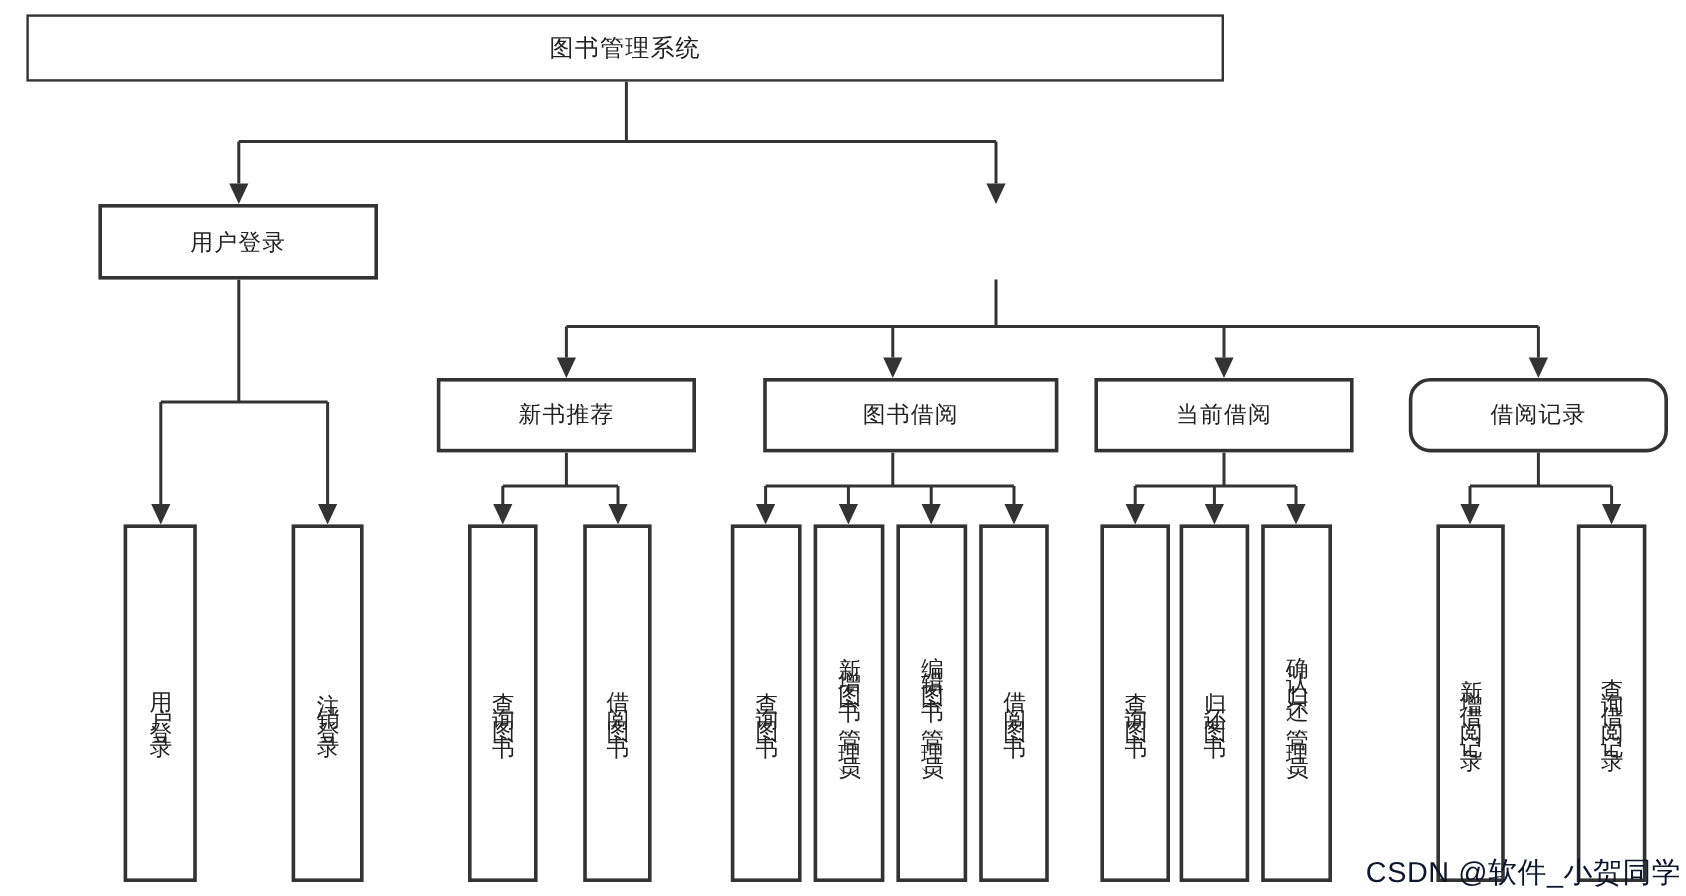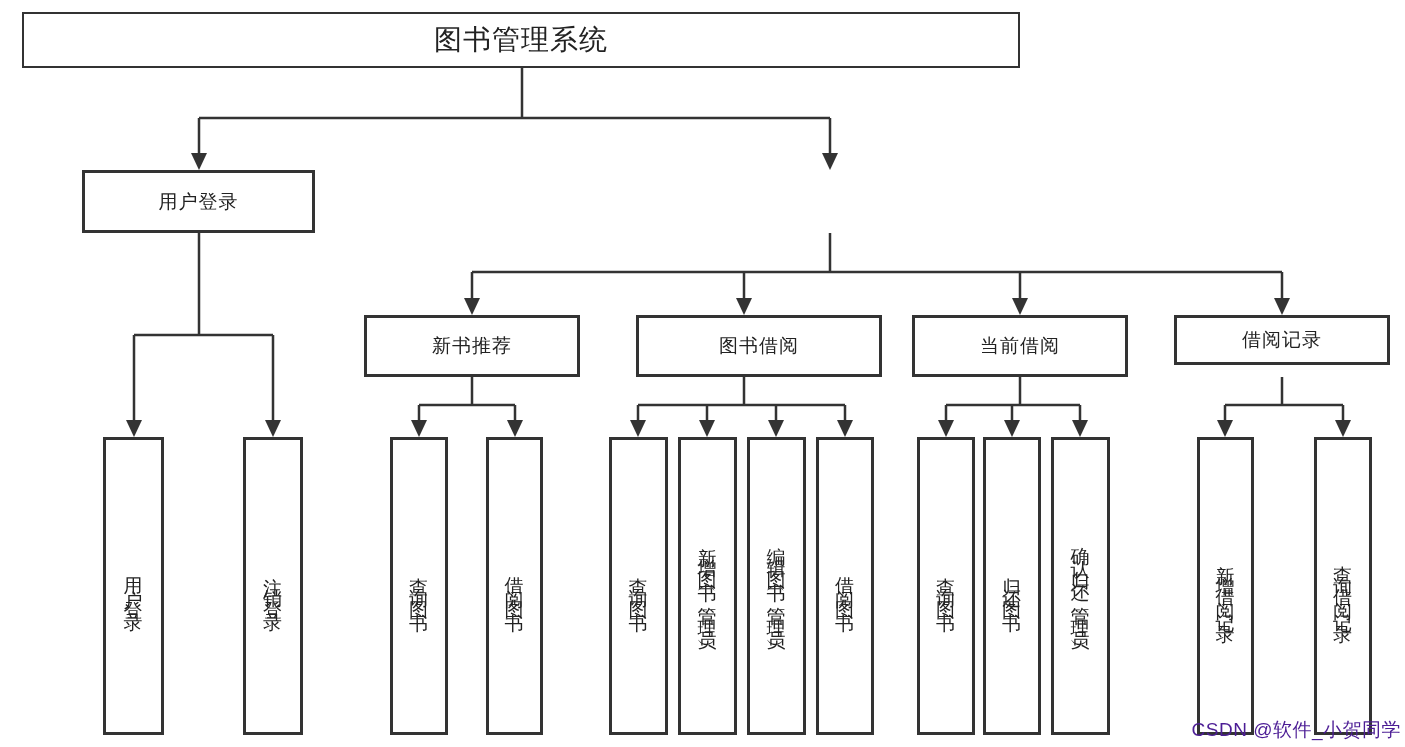--- a/index.html
+++ b/index.html
@@ -17,59 +17,59 @@
     box-sizing: border-box;
     background: #ffffff;
     border: 3px solid #333333;
     color: #222222;
     display: flex;
     align-items: center;
     justify-content: center;
     font-size: 19px;
     letter-spacing: 1px;
   }
-  .node.root { border-width: 2px; font-size: 28px; }
+  .node.root { border-width: 2px; font-size: 20px; }
   .vnode .vtext {
     writing-mode: vertical-rl;
     text-orientation: mixed;
     letter-spacing: 12px;
     line-height: 1;
     font-size: 19px;
     white-space: nowrap;
   }
   
   .n-root   { left: 22px;  top: 12px;  width: 998px; height: 56px; }
   
   .n-userlogin { left: 82px;  top: 170px; width: 233px; height: 63px; }
   .n-bookmgmt  { left: 713px; top: 170px; width: 234px; height: 63px; }
   
   .n-newbooks  { left: 364px;  top: 315px; width: 216px; height: 62px; }
   .n-borrowing { left: 636px;  top: 315px; width: 246px; height: 62px; }
   .n-current   { left: 912px;  top: 315px; width: 216px; height: 62px; }
-  .n-records   { left: 1174px; top: 315px; width: 216px; height: 50px; }
+  .n-records   { left: 1174px; top: 315px; width: 216px; height: 62px; border-radius: 18px; }
   
   .vnode { top: 437px; height: 298px; }
   .n-l-login    { left: 103px;  width: 61px; }
   .n-l-logout   { left: 243px;  width: 60px; }
   .n-l-nbquery  { left: 390px;  width: 58px; }
   .n-l-nbborrow { left: 486px;  width: 57px; }
   .n-l-bwquery  { left: 609px;  width: 59px; }
   .n-l-bwadd    { left: 678px;  width: 59px; }
   .n-l-bwedit   { left: 747px;  width: 59px; }
   .n-l-bwborrow { left: 816px;  width: 58px; }
   .n-l-cbquery  { left: 917px;  width: 58px; }
   .n-l-cbreturn { left: 983px;  width: 58px; }
   .n-l-cbconfirm{ left: 1051px; width: 59px; }
   .n-l-recadd   { left: 1197px; width: 57px; }
   .n-l-recquery { left: 1314px; width: 58px; }
   .watermark {
     position: absolute;
     right: 4px; bottom: 4px;
-    color: #4c1d95;
-    font-size: 19px;
+    color: #0f172a;
+    font-size: 24px;
     letter-spacing: 0.5px;
     z-index: 5;
     pointer-events: none;
   }
 </style>
 </head>
 <body>
 
 <div id="stage">
 

